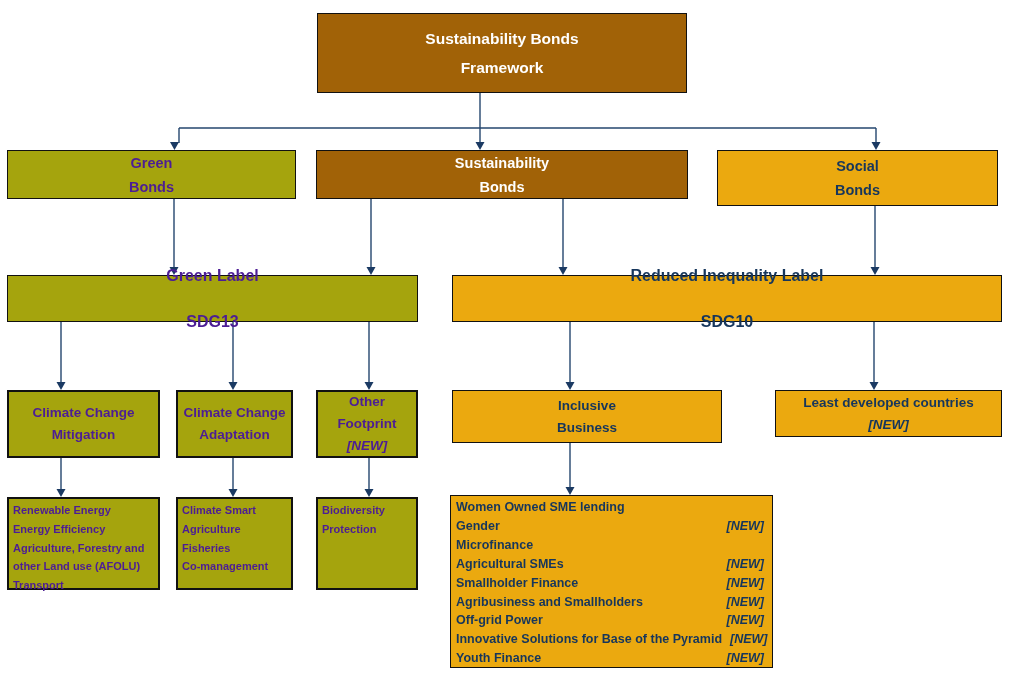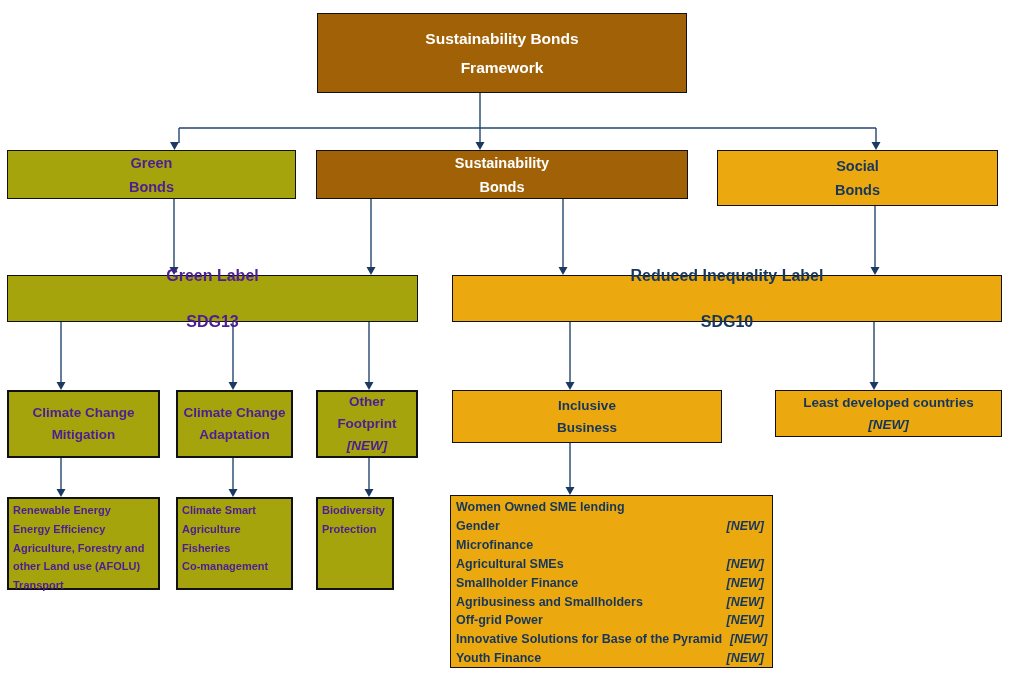--- a/index.html
+++ b/index.html
@@ -141,21 +141,21 @@
     <div>Renewable Energy</div>
     <div>Energy Efficiency</div>
     <div>Agriculture, Forestry and other Land use (AFOLU)</div>
     <div>Transport</div>
   </div>
   <div class="node olive leaf thick" style="left:176px;top:497px;width:117px;height:93px;">
     <div>Climate Smart Agriculture</div>
     <div>Fisheries</div>
     <div>Co-management</div>
   </div>
-  <div class="node olive leaf thick" style="left:316px;top:497px;width:78px;height:93px;align-items:flex-end;">
+  <div class="node olive leaf thick" style="left:316px;top:497px;width:102px;height:93px;align-items:flex-end;">
     <div>Biodiversity Protection</div>
   </div>
 
   <div class="node gold biglist" style="left:450px;top:495px;width:323px;height:173px;">
     <div class="row">
       <span>Women Owned SME lending</span>
       <span class="tag new-tag"></span>
     </div>
     <div class="row">
       <span>Gender</span>

